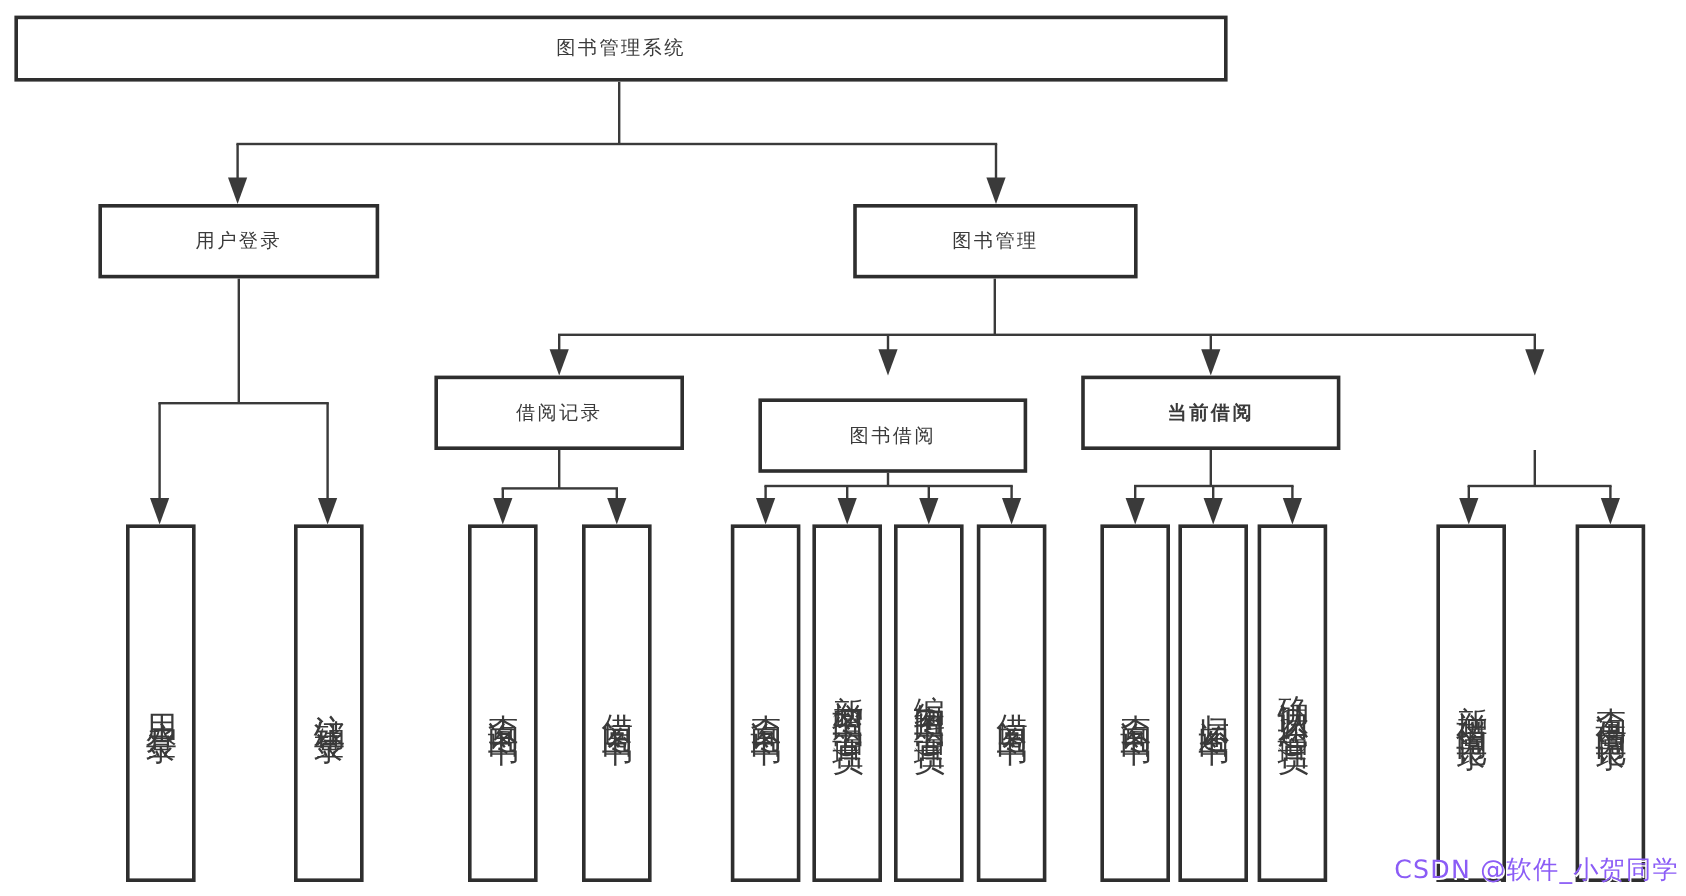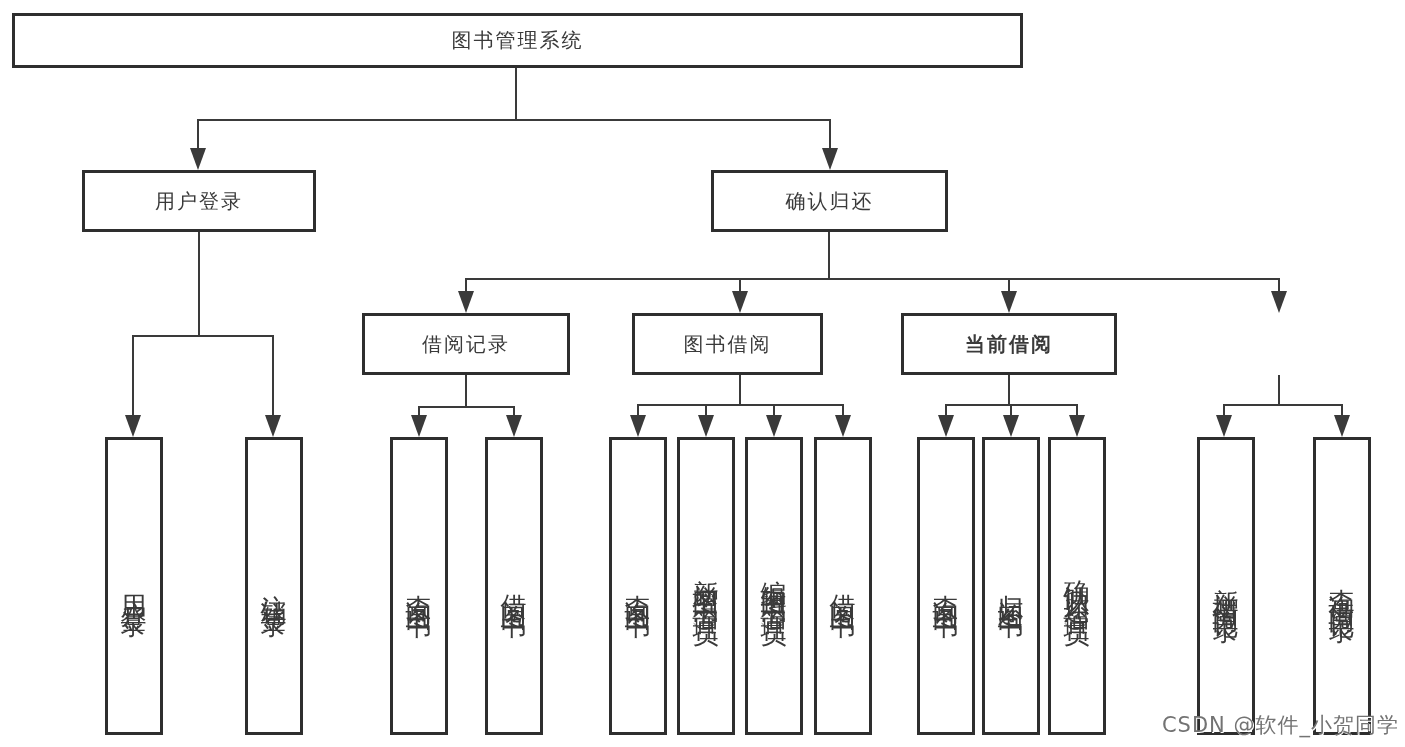--- a/index.html
+++ b/index.html
@@ -4,60 +4,60 @@
 <style>
   html,body{margin:0;padding:0;background:#ffffff;}
   #canvas{
     position:relative;width:1405px;height:747px;background:#ffffff;overflow:hidden;
     font-family:"DejaVu Sans","Liberation Sans",sans-serif;color:#3a3a3a;
   }
   .box{
     position:absolute;box-sizing:border-box;border:3px solid #2e2e2e;background:#ffffff;
     display:flex;align-items:center;justify-content:center;z-index:2;
   }
-  .hnode{font-size:20px;letter-spacing:2px;text-align:center;}
+  .hnode{font-size:16px;letter-spacing:2px;text-align:center;}
   .leaf{
     writing-mode:vertical-rl;text-orientation:mixed;
     font-size:26px;letter-spacing:6px;line-height:1;
   }
   .vl{position:absolute;width:2px;margin-left:-1px;background:#3a3a3a;z-index:1;}
   .hl{position:absolute;height:2px;margin-top:-1px;background:#3a3a3a;z-index:1;}
   .ar{
     position:absolute;width:0;height:0;margin-left:-8px;z-index:1;
     border-left:8px solid transparent;border-right:8px solid transparent;
     border-top:22px solid #3a3a3a;
   }
   .watermark{
     position:absolute;right:6px;bottom:8px;z-index:5;
-    font-size:21px;letter-spacing:1px;color:#737373;
+    font-size:21px;letter-spacing:1px;color:#8b5cf6;
     text-shadow:1px 1px 0 #ffffff;
   }
 </style>
 </head>
 <body>
 
 <div id="canvas">
 
   <div class="box hnode" style="left:12px;top:13px;width:1011px;height:55px;">
     <span>图书管理系统</span>
   </div>
 
   <div class="box hnode" style="left:82px;top:170px;width:234px;height:62px;">
     <span>用户登录</span>
   </div>
 
   <div class="box hnode" style="left:711px;top:170px;width:237px;height:62px;">
-    <span>确认归还</span>
+    <span>图书管理</span>
   </div>
 
   <div class="box hnode" style="left:362px;top:313px;width:208px;height:62px;">
     <span>借阅记录</span>
   </div>
 
-  <div class="box hnode" style="left:632px;top:313px;width:191px;height:62px;">
+  <div class="box hnode" style="left:632px;top:332px;width:224px;height:62px;">
     <span>图书借阅</span>
   </div>
 
   <div class="box hnode" style="left:901px;top:313px;width:216px;height:62px;font-weight:bold;">
     <span>当前借阅</span>
   </div>
 
 
   <div class="box leaf" style="left:105px;top:437px;width:58px;height:298px;">
     <span>用户登录</span>

